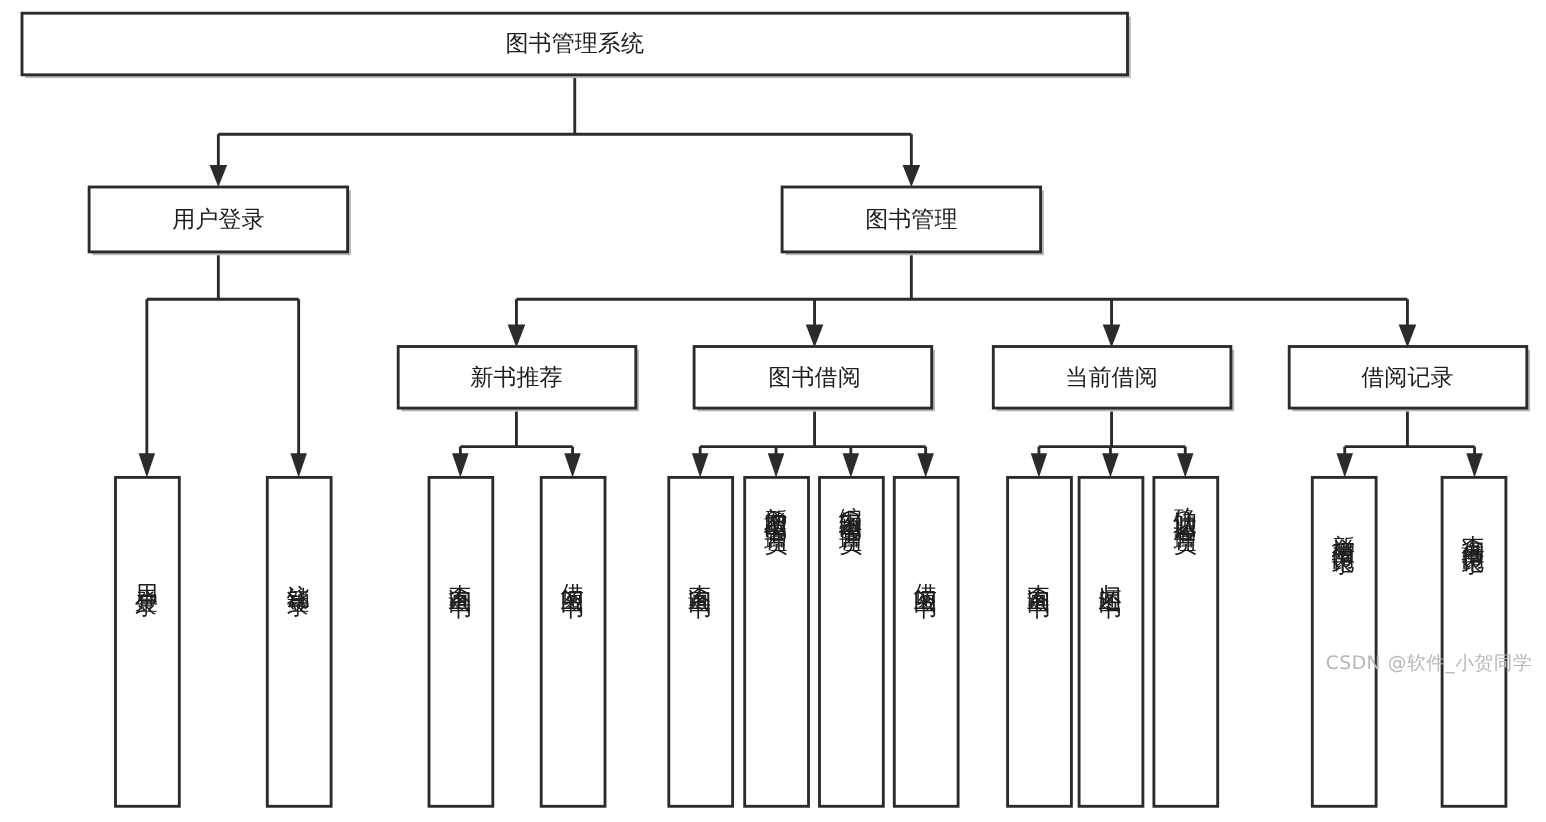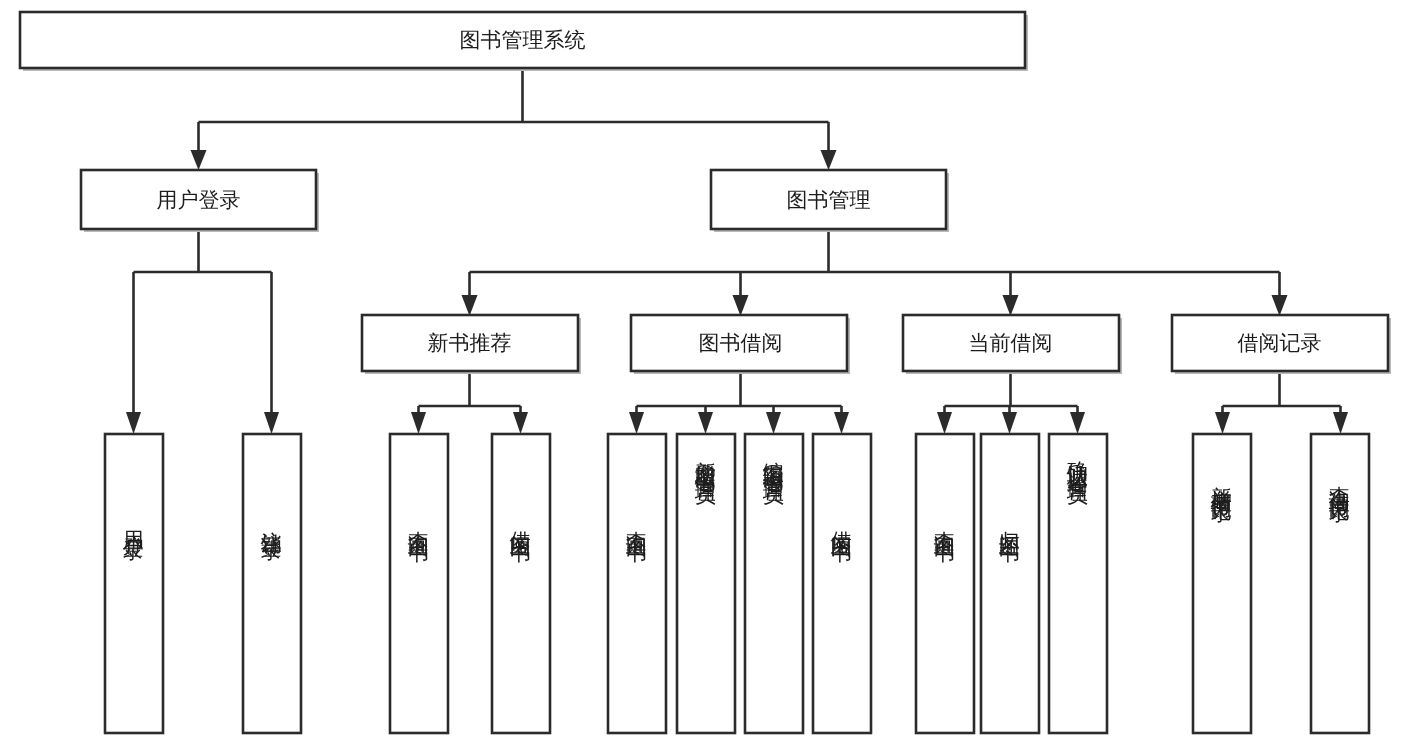--- a/index.html
+++ b/index.html
@@ -209,13 +209,14 @@
   <div class="label-v-wrap" style="left:762px; top:444px;">编辑图书（管理员）</div>
   <div class="label-v-wrap" style="left:830px; top:514px;">借阅图书</div>
 
   <div class="label-v-wrap" style="left:933px; top:514px;">查询图书</div>
   <div class="label-v-wrap" style="left:998px; top:514px;">归还图书</div>
   <div class="label-v-wrap" style="left:1066px; top:444px;">确认归还（管理员）</div>
 
   <div class="label-v-wrap" style="left:1210px; top:469px;">新增借阅记录</div>
   <div class="label-v-wrap" style="left:1328px; top:469px;">查询借阅记录</div>
 
+  <div class="watermark">CSDN @软件_小贺同学</div>
 </div>
 
 </body></html>

